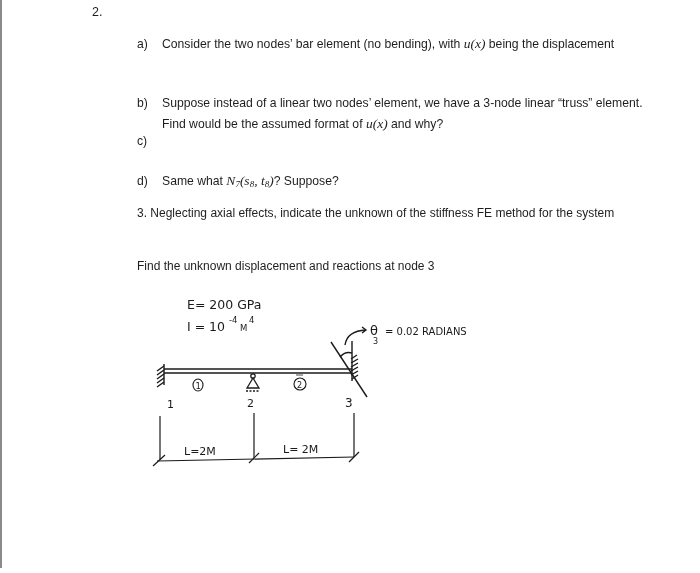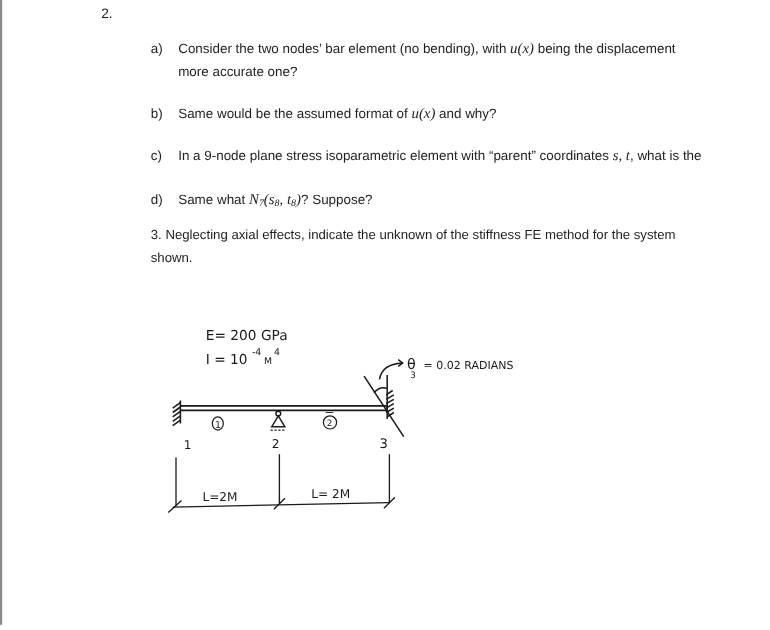--- a/index.html
+++ b/index.html
@@ -88,55 +88,52 @@
   <div class="left-border"></div>
 
   <div class="qnum">2.</div>
 
   <div class="item" style="left:137px; top:34px;">
     <span class="lbl">a)</span>
     <div class="txt">
       <div>
         <span>Consider the two nodes’ bar element (no bending), with </span><span class="math">u(x)</span><span> being the displacement</span>
       </div>
-      <div>more accurate one?</div>
     </div>
   </div>
 
   <div class="item" style="left:137px; top:93px;">
     <span class="lbl">b)</span>
     <div class="txt">
+      <div>Suppose instead of a linear two nodes’ element, we have a 3-node linear “truss” element.</div>
       <div>
-        <span>Same would be the assumed format of </span><span class="math">u(x)</span><span> and why?</span>
+        <span>Find would be the assumed format of </span><span class="math">u(x)</span><span> and why?</span>
       </div>
     </div>
   </div>
 
   <div class="item" style="left:137px; top:131px;">
     <span class="lbl">c)</span>
     <div class="txt">
-      <div>
-        <span>In a 9-node plane stress isoparametric element with “parent” coordinates </span><span class="math">s, t</span><span>, what is the</span>
-      </div>
     </div>
   </div>
 
   <div class="item" style="left:137px; top:171px;">
     <span class="lbl">d)</span>
     <div class="txt">
       <div>
         <span>Same what </span><span class="math"><span>N</span><sub>7</sub><span>(s</span><sub>8</sub><span>, t</span><sub>8</sub><span>)</span></span><span>? Suppose?</span>
       </div>
     </div>
   </div>
 
   <div class="para" style="top:203px;">
     <div>3. Neglecting axial effects, indicate the unknown of the stiffness FE method for the system</div>
-    <div>shown.</div>
-  </div>
+  </div>
+  <div class="para" style="top:256px;">Find the unknown displacement and reactions at node 3</div>
 
   <div class="diagram">
     <svg width="380" height="190" viewBox="0 0 380 190" xmlns="http://www.w3.org/2000/svg">
 
       <text class="hand" x="47" y="24" font-size="12.5">E= 200 GPa</text>
       <g>
         <text class="hand" x="47" y="46" font-size="12.5">I = 10</text>
         <text class="hand" x="89" y="38" font-size="8.5">-4</text>
         <text class="hand" x="100" y="46" font-size="8.5">M</text>
         <text class="hand" x="109" y="38" font-size="8.5">4</text>

